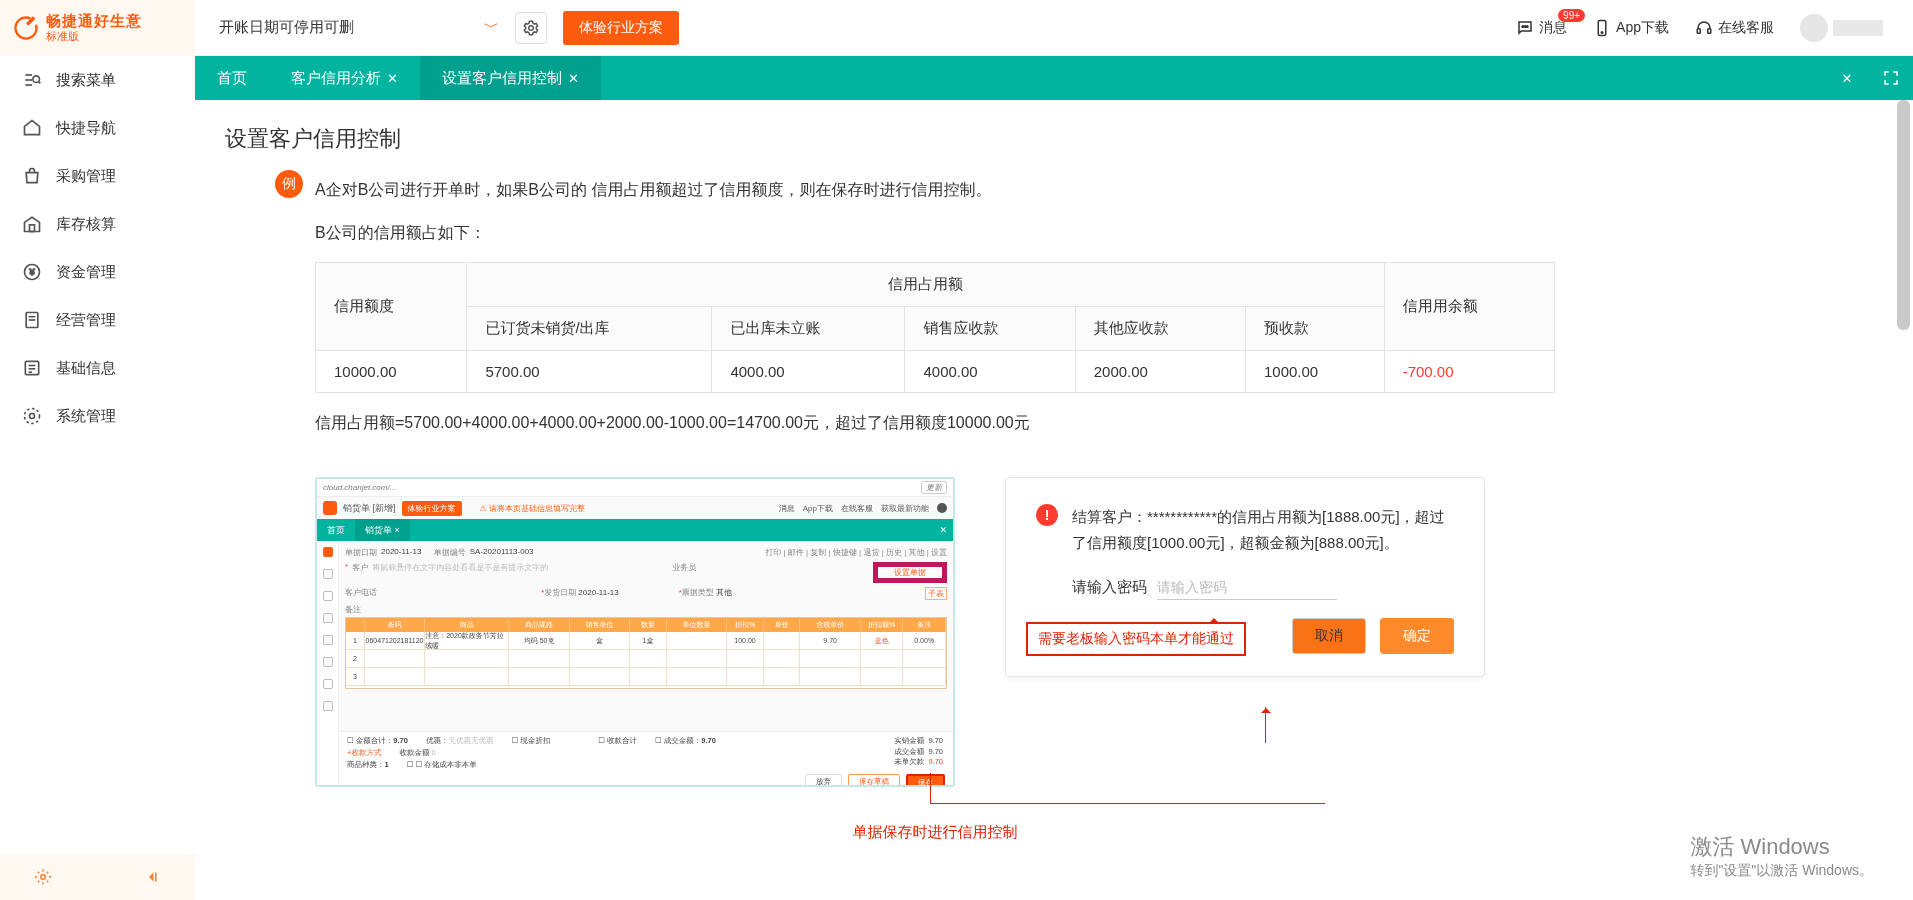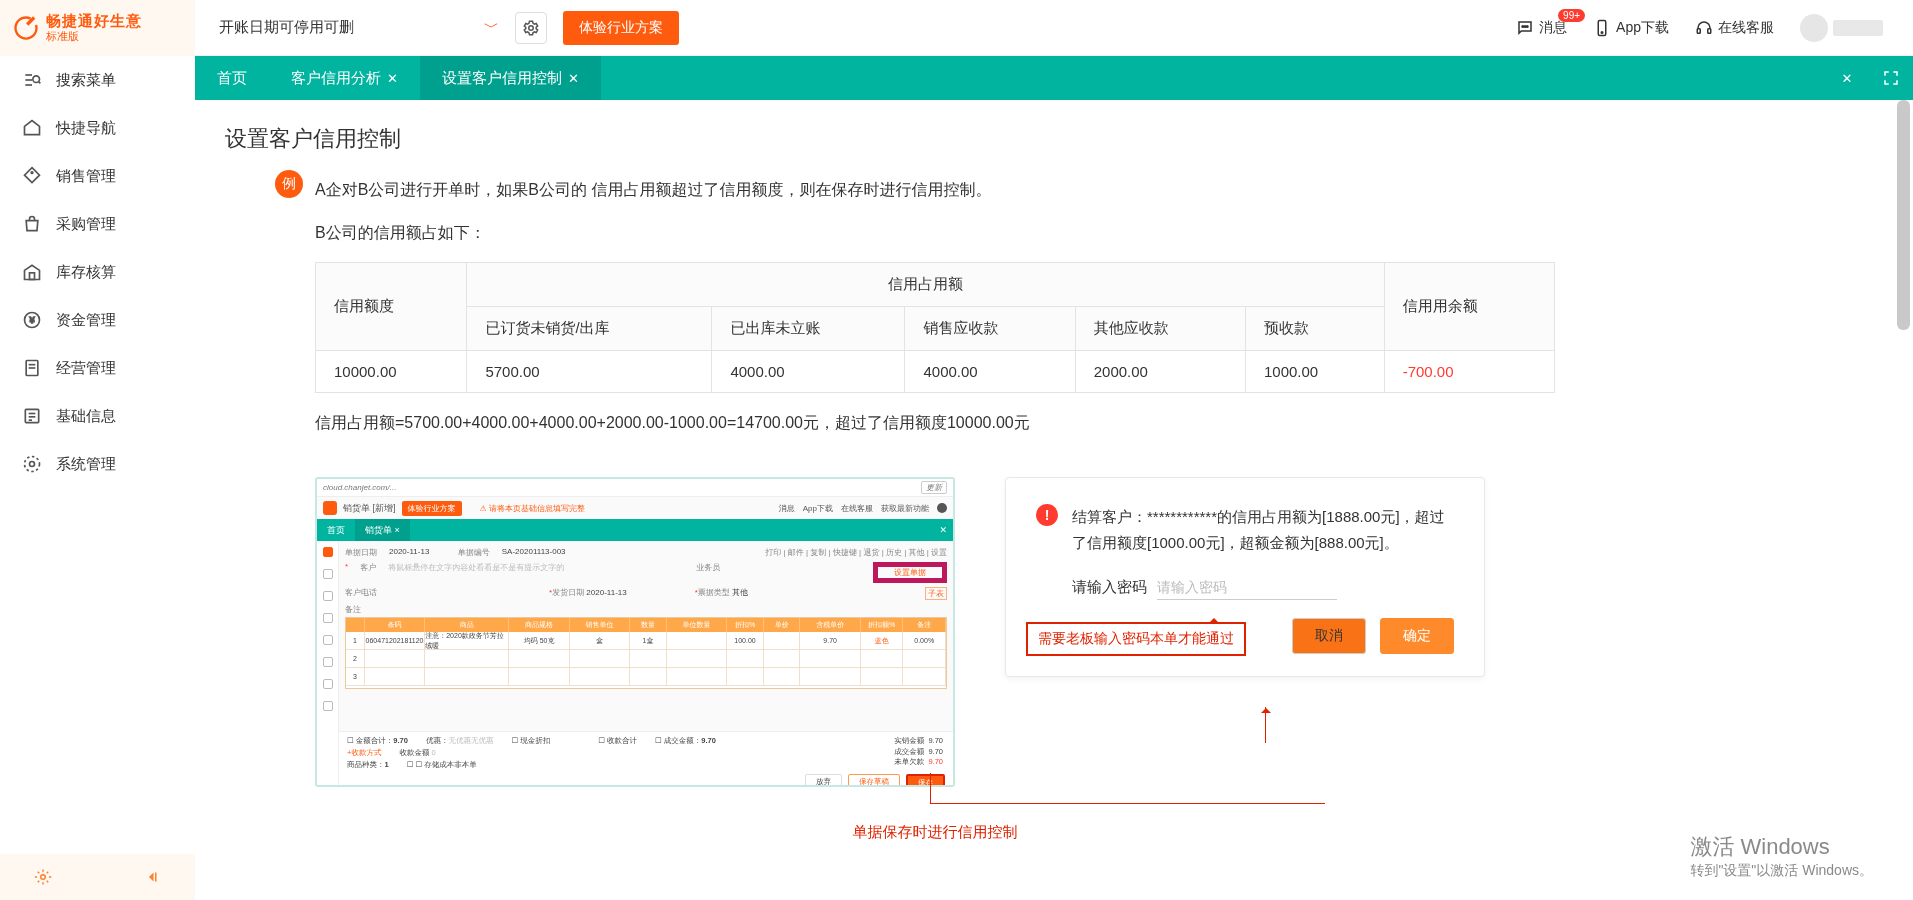--- a/index.html
+++ b/index.html
@@ -67,21 +67,21 @@
 .mini-warn { color:#ff5b0f; font-size:8px; margin-left:12px; }
 .mini-right { margin-left:auto; font-size:8px; color:#555; display:flex; gap:8px; }
 .shot-tabs { height:22px; background:#00b4a0; display:flex; color:#fff; font-size:9px; align-items:center; }
 .shot-tab { padding:0 10px; display:flex; align-items:center; gap:3px; height:100%; }
 .shot-tab.on { background:#00a08e; }
 .shot-body { display:flex; height:248px; }
 .shot-side { width:22px; background:#fff; border-right:1px solid #eee; display:flex; flex-direction:column; align-items:center; padding-top:6px; gap:12px; }
 .sdot { width:10px; height:10px; border:1px solid #bbb; border-radius:2px; }
 .sdot.o { background:#ff5b0f; border-color:#ff5b0f; }
 .shot-form { flex:1; padding:4px 6px; font-size:8px; color:#444; position:relative; }
-.shot-form .srow { display:flex; gap:12px; padding:2px 0; }
+.shot-form .srow { display:flex; gap:4px; padding:2px 0; }
 .shot-form .slbl { color:#888; }
 .shot-form .red { color:#ff3b30; }
 .mini-grid { border:1px solid #e8c99c; background:#fff; height:72px; position:relative; }
 .mini-grid-head { background:#ffa84a; color:#fff; font-size:7px; display:flex; height:14px; }
 .mghc { flex:1; border-right:1px solid #ffbf7a; display:flex; align-items:center; justify-content:center; }
 .mini-grid-row { display:flex; height:18px; font-size:7px; }
 .mgrc { flex:1; border-right:1px solid #f0e0c8; border-bottom:1px solid #f0e0c8; display:flex; align-items:center; justify-content:center; }
 .mini-foot { position:absolute; bottom:0; left:0; right:0; height:58px; background:#fff; border-top:1px solid #eee; font-size:7.5px; padding:4px 8px; }
 .mini-foot .fbar { display:flex; justify-content:flex-end; gap:6px; margin-top:4px; }
 .fbtn { padding:2px 10px; border:1px solid #ddd; border-radius:2px; }
@@ -188,27 +188,20 @@
           <circle cx="17" cy="11" r="4"></circle>
           <line x1="20" y1="14" x2="22" y2="16"></line>
         </svg>
       <span>搜索菜单</span>
     </div>
     <div class="side-item">
       <svg class="sico" viewBox="0 0 24 24" fill="none" stroke="currentColor" stroke-width="2">
           <path d="M3 10l9-7 9 7v10H3z"></path>
         </svg>
       <span>快捷导航</span>
-    </div>
-    <div class="side-item">
-      <svg class="sico" viewBox="0 0 24 24" fill="none" stroke="currentColor" stroke-width="2">
-          <path d="M12 2l9 9-9 9-9-9z"></path>
-          <circle cx="12" cy="8" r="1"></circle>
-        </svg>
-      <span>销售管理</span>
     </div>
     <div class="side-item">
       <svg class="sico" viewBox="0 0 24 24" fill="none" stroke="currentColor" stroke-width="2">
           <path d="M5 8h14l-1 12H6z"></path>
           <path d="M9 8V6a3 3 0 0 1 6 0v2"></path>
         </svg>
       <span>采购管理</span>
     </div>
     <div class="side-item">
       <svg class="sico" viewBox="0 0 24 24" fill="none" stroke="currentColor" stroke-width="2">

